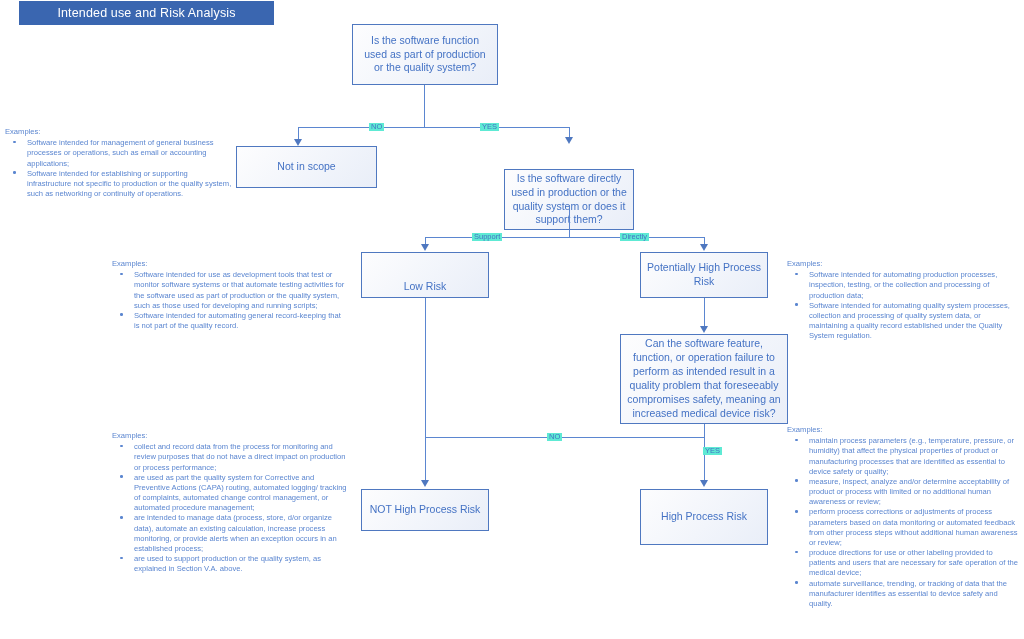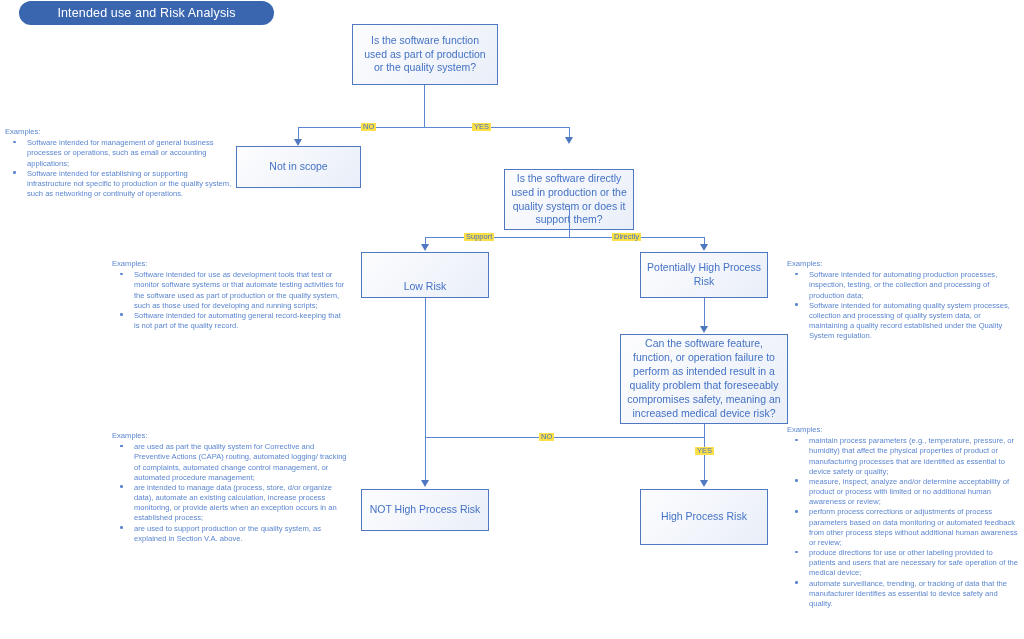--- a/index.html
+++ b/index.html
@@ -2,59 +2,59 @@
 <html><head>
 <meta charset="utf-8">
 <style>
   html,body{margin:0;padding:0;background:#ffffff;}
   body{width:1024px;height:639px;position:relative;overflow:hidden;
        font-family:"Liberation Sans","DejaVu Sans",sans-serif;
        color:#4472c4;-webkit-font-smoothing:antialiased;}
 
   
   #title-banner{position:absolute;left:19px;top:1px;width:255px;height:24px;
-      background:#3a66b0;display:flex;align-items:center;justify-content:center;border-radius:12px;}
+      background:#3a66b0;display:flex;align-items:center;justify-content:center;}
   #title-banner .t{color:#ffffff;font-size:12.5px;letter-spacing:.15px;}
 
   
   .box{position:absolute;box-sizing:border-box;border:1px solid #4f78c0;
        background:linear-gradient(135deg,#fdfdfe 0%,#f2f5fb 55%,#e9eef8 100%);
        display:flex;align-items:center;justify-content:center;text-align:center;
        color:#4472c4;font-size:10.5px;line-height:1.32;padding:3px 6px;}
 
   
   .ln{position:absolute;background:#5b86d0;}
   .hl{height:1px;}
   .vl{width:1px;}
   .arrow{position:absolute;width:0;height:0;
       border-left:4.5px solid transparent;border-right:4.5px solid transparent;
       border-top:7px solid #4f78c0;}
   .elab{position:absolute;font-size:7.5px;color:#4472c4;
-      background:#fde047;padding:0 2px;line-height:1;}
+      background:#5eead4;padding:0 2px;line-height:1;margin-left:8px;}
 
   
   .ex{position:absolute;font-size:7.6px;line-height:1.34;color:#5b86d0;}
   .ex .hd{margin:0 0 1px 0;}
   .ex ul{margin:0;padding:0;list-style:none;}
   .ex li{position:relative;padding-left:22px;margin-bottom:0px;}
   .ex li .bullet{position:absolute;left:8px;top:2.6px;width:2.6px;height:2.6px;
       background:#5b86d0;border-radius:50%;}
 </style>
 </head>
 <body>
 
 <div id="title-banner">
   <span class="t">Intended use and Risk Analysis</span>
 </div>
 
 <div class="box" style="left:352px;top:24px;width:146px;height:61px;">
   <span>Is the software function used as part of production or the quality system?</span>
 </div>
 
-<div class="box" style="left:236px;top:146px;width:125px;height:42px;">
+<div class="box" style="left:236px;top:146px;width:141px;height:42px;">
   <span>Not in scope</span>
 </div>
 
 <div class="box" style="left:504px;top:144px;width:130px;height:61px;margin-top:25px;">
   <span>Is the software directly used in production or the quality system or does it support them?</span>
 </div>
 
 <div class="box" style="left:361px;top:252px;width:128px;height:46px;align-items:flex-end;">
   <span>Low Risk</span>
 </div>
@@ -134,21 +134,21 @@
   <div class="hd">Examples:</div>
   <ul>
     <li><span class="bullet"></span><span>Software intended for automating production processes, inspection, testing, or the collection and processing of production data;</span></li>
     <li><span class="bullet"></span><span>Software intended for automating quality system processes, collection and processing of quality system data, or maintaining a quality record established under the Quality System regulation.</span></li>
   </ul>
 </div>
 
 <div class="ex" style="left:112px;top:431px;width:238px;">
   <div class="hd">Examples:</div>
   <ul>
-    <li><span class="bullet"></span></li>
+    <li><span class="bullet"></span><span>collect and record data from the process for monitoring and review purposes that do not have a direct impact on production or process performance;</span></li>
     <li><span class="bullet"></span><span>are used as part the quality system for Corrective and Preventive Actions (CAPA) routing, automated logging/ tracking of complaints, automated change control management, or automated procedure management;</span></li>
     <li><span class="bullet"></span><span>are intended to manage data (process, store, d/or organize data), automate an existing calculation, increase process monitoring, or provide alerts when an exception occurs in an established process;</span></li>
     <li><span class="bullet"></span><span>are used to support production or the quality system, as explained in Section V.A. above.</span></li>
   </ul>
 </div>
 
 <div class="ex" style="left:787px;top:425px;width:234px;">
   <div class="hd">Examples:</div>
   <ul>
     <li><span class="bullet"></span><span>maintain process parameters (e.g., temperature, pressure, or humidity) that affect the physical properties of product or manufacturing processes that are identified as essential to device safety or quality;</span></li>

